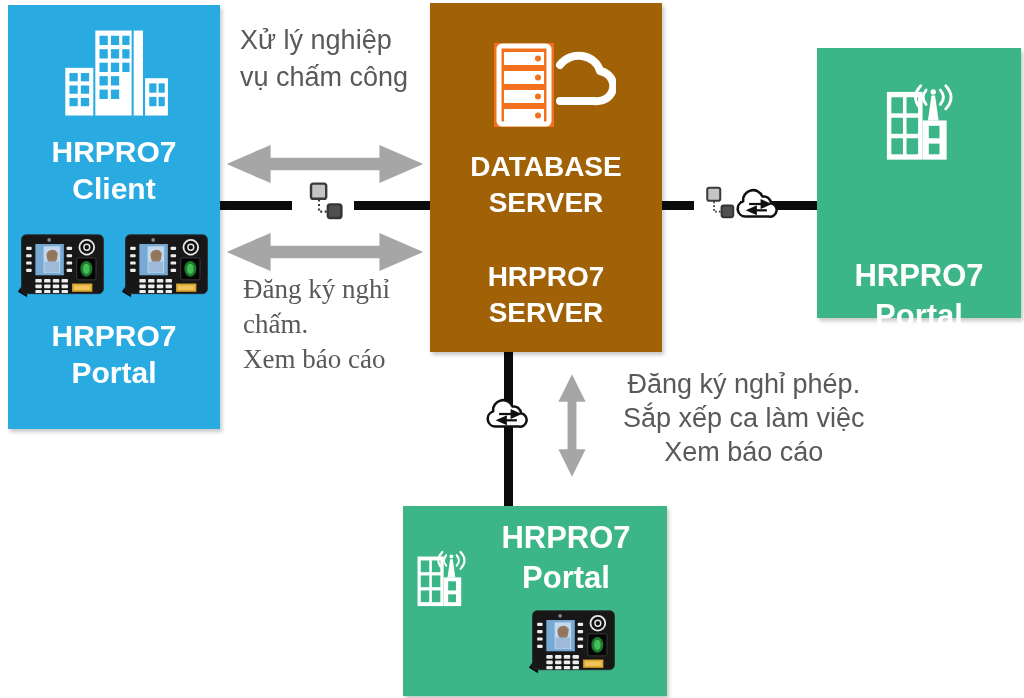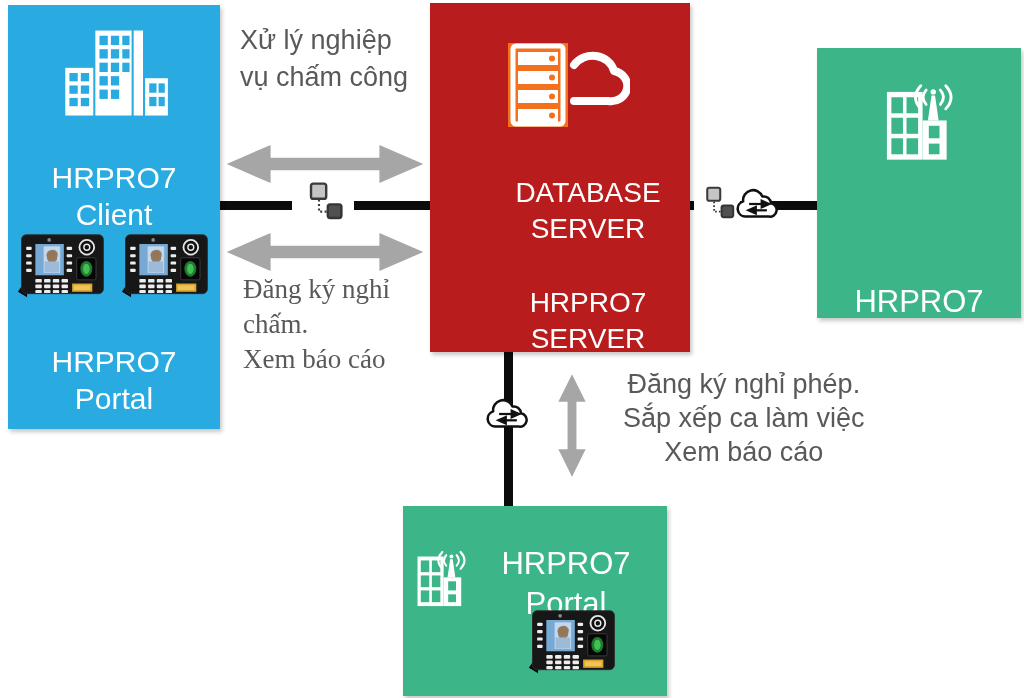--- a/index.html
+++ b/index.html
@@ -4,24 +4,24 @@
 <style>
   html,body{margin:0;padding:0;background:#ffffff;}
   #stage{
     position:relative;width:1024px;height:698px;overflow:hidden;background:#ffffff;
     font-family:"Liberation Sans","DejaVu Sans",sans-serif;
   }
   .abs{position:absolute;}
   
   .node{box-shadow:2px 3px 4px rgba(0,0,0,.22);}
   .box-client{left:8px;top:5px;width:212px;height:424px;background:#29ABE2;}
-  .box-server{left:430px;top:3px;width:232px;height:349px;background:#b91c1c;padding-left:28px;}
+  .box-server{left:430px;top:3px;width:232px;height:349px;background:#a16207;}
   .box-portal-right{left:817px;top:48px;width:204px;height:270px;background:#3CB589;}
   .box-portal-bottom{left:403px;top:506px;width:264px;height:190px;background:#3CB589;}
-  .node-title{color:#ffffff;font-weight:normal;text-align:center;width:100%;margin-top:26px;}
+  .node-title{color:#ffffff;font-weight:bold;text-align:center;width:100%;}
   .t30{font-size:30px;line-height:37px;}
   .t31{font-size:31px;line-height:40px;}
   .t27{font-size:28px;line-height:36px;}
   
   .wire{background:#0B0B0B;}
   .wire-left{left:220px;top:201px;width:210px;height:9px;}
   .wire-right{left:662px;top:201px;width:155px;height:9px;}
   .wire-down{left:504px;top:352px;width:9px;height:154px;}
   .icon-pad{background:#ffffff;display:flex;align-items:center;justify-content:center;}
   

